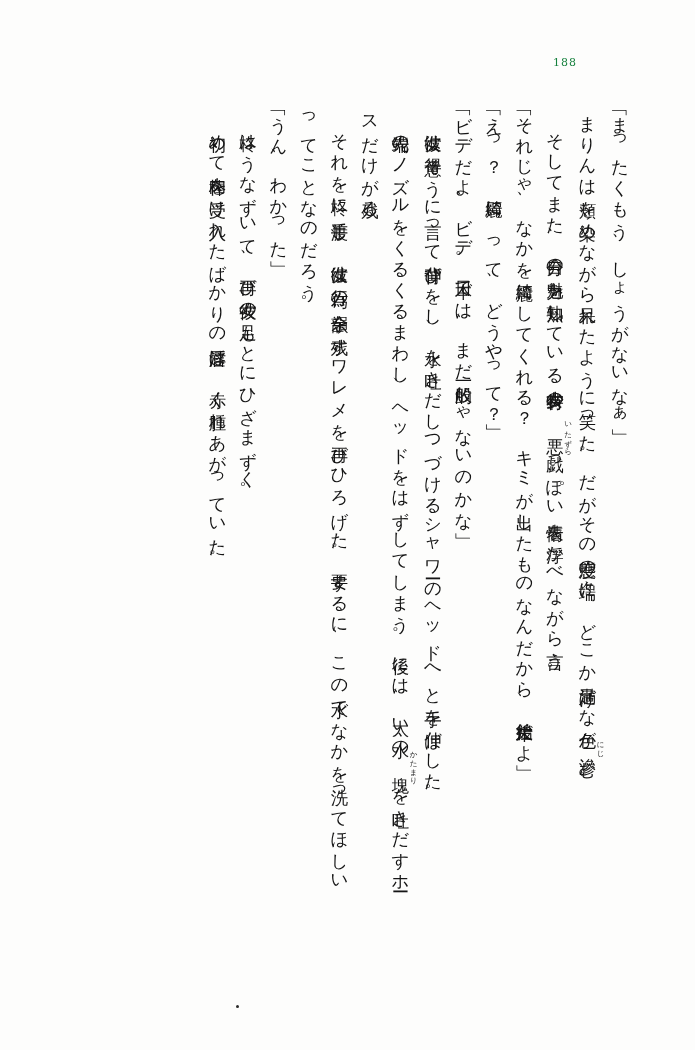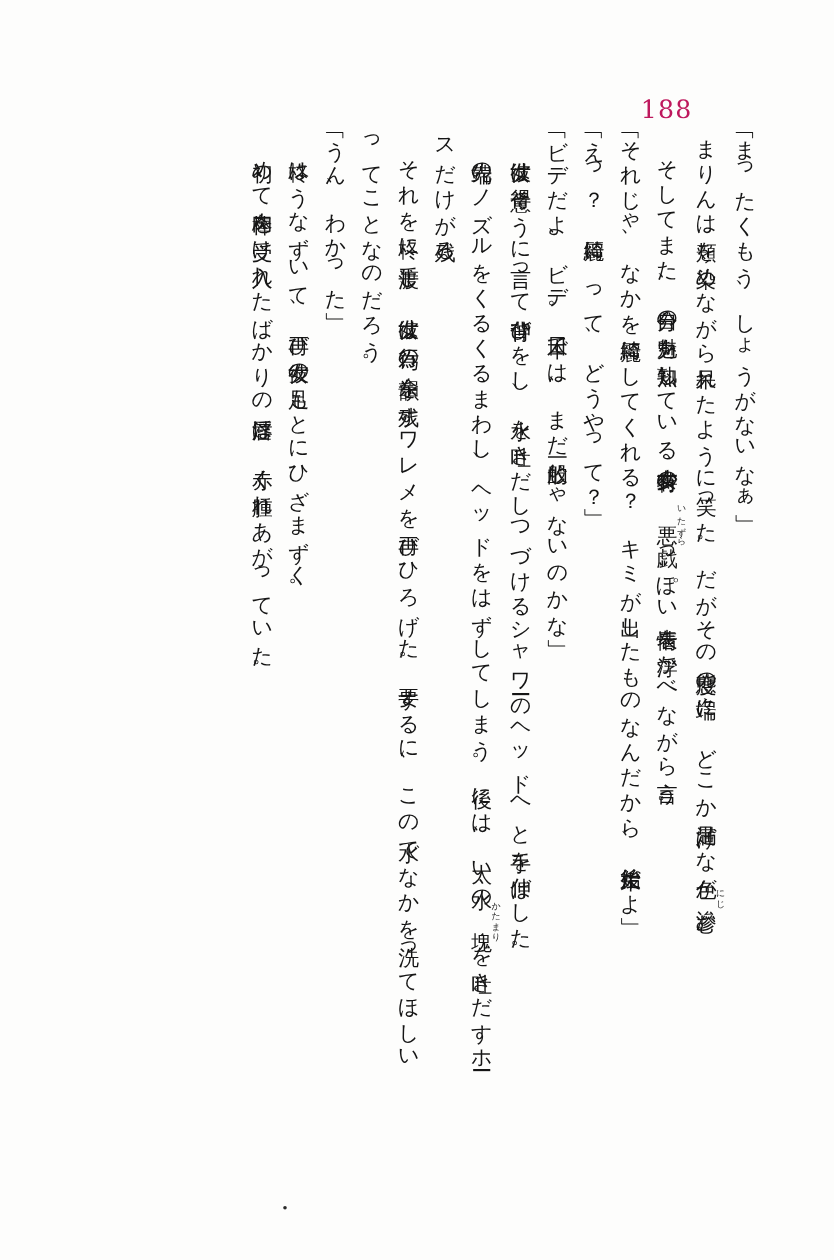--- a/index.html
+++ b/index.html
@@ -13,25 +13,24 @@
     height: 1050px;
     background: #fdfdfc;
     overflow: hidden;
     font-family: "DejaVu Serif", "Liberation Serif", serif;
     color: #171717;
   }
   .page-number {
     position: absolute;
     top: 56px;
     right: 118px;
-    font-size: 21px;
+    font-size: 11px;
     letter-spacing: 1px;
-    color: #be185d;
+    color: #15803d;
     font-family: "DejaVu Serif", "Liberation Serif", serif;
-    margin-top: 23px;
   }
   .body-text {
     position: absolute;
     top: 104px;
     right: 60px;
     height: 780px;
     width: 560px;
     writing-mode: vertical-rl;
     text-orientation: upright;
     direction: ltr;

